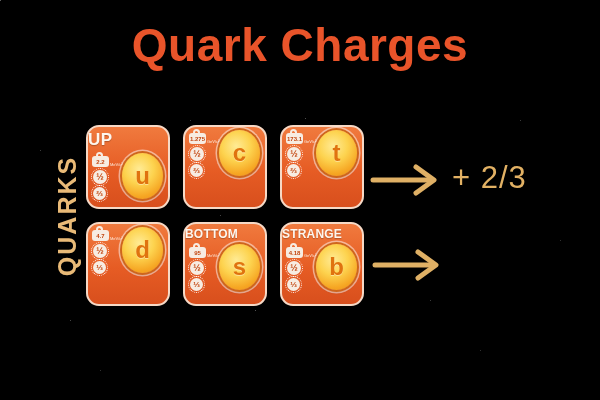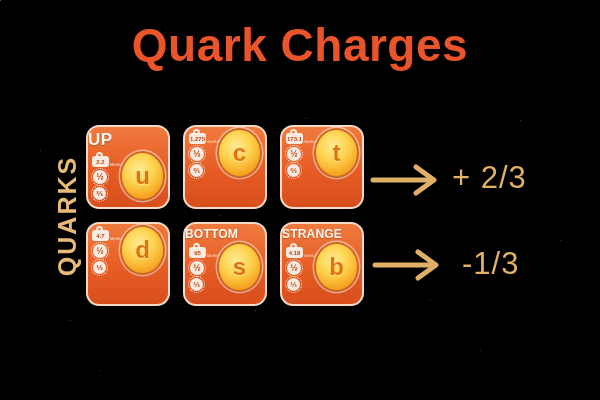--- a/index.html
+++ b/index.html
@@ -204,14 +204,13 @@
   <svg class="arrow" style="left:368px;top:162px" width="76" height="36" viewBox="0 0 76 36">
     <path d="M5 18 L62 18" stroke="#dfb065" stroke-width="5" stroke-linecap="round" fill="none"></path>
     <path d="M48 5 L66 18 L48 31" stroke="#dfb065" stroke-width="5" stroke-linecap="round" stroke-linejoin="round" fill="none"></path>
   </svg>
   <svg class="arrow" style="left:370px;top:247px" width="76" height="36" viewBox="0 0 76 36">
     <path d="M5 18 L62 18" stroke="#dfb065" stroke-width="5" stroke-linecap="round" fill="none"></path>
     <path d="M48 5 L66 18 L48 31" stroke="#dfb065" stroke-width="5" stroke-linecap="round" stroke-linejoin="round" fill="none"></path>
   </svg>
 
   <div class="charge-text charge-1">+ 2/3</div>
-  <div class="charge-text charge-2">-1/3</div>
 </div>
 
 </body></html>

